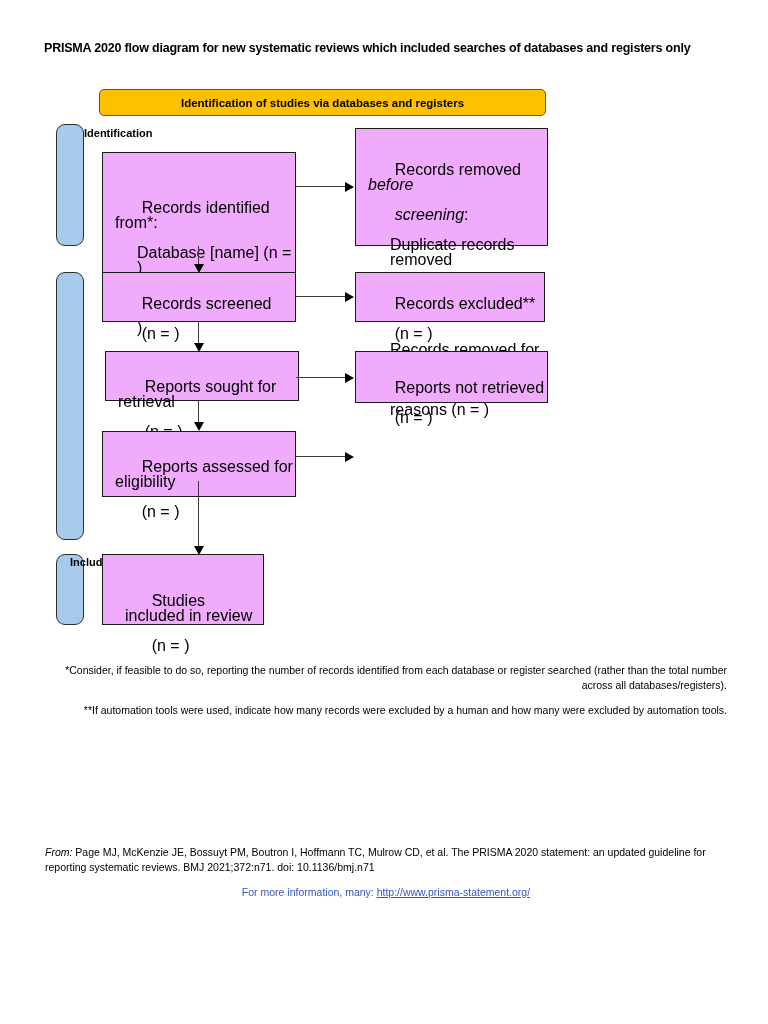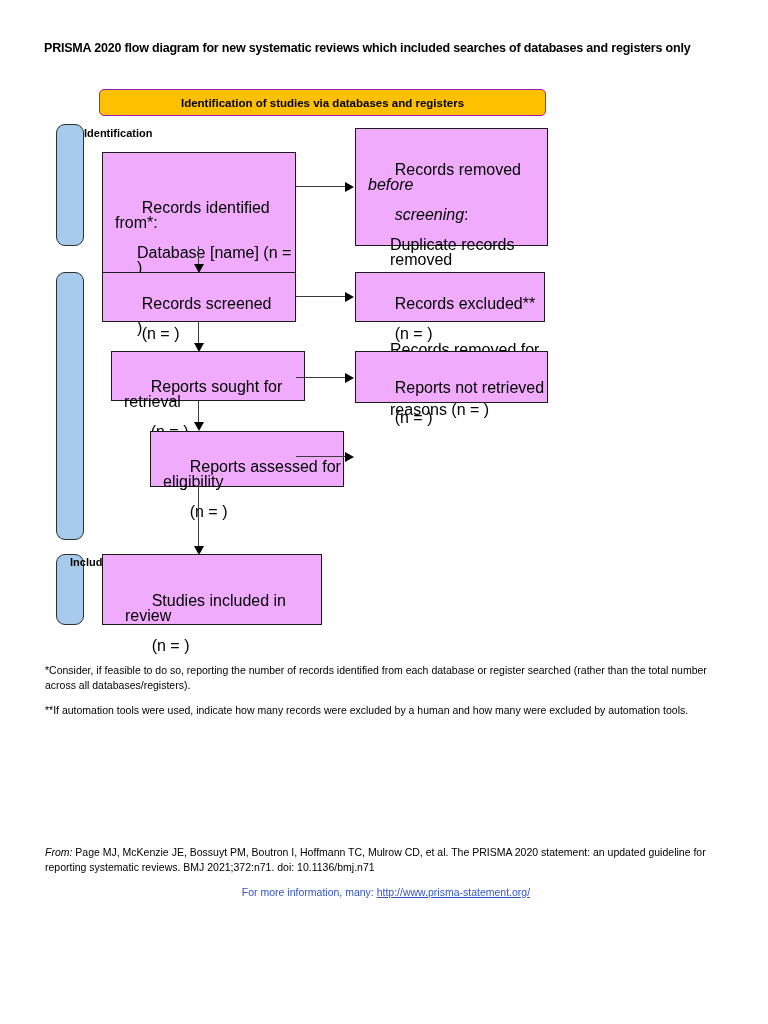--- a/index.html
+++ b/index.html
@@ -96,27 +96,27 @@
     white-space: pre-wrap;
   }
 
   
   .box-records-identified { left: 102px; top: 124px; width: 194px; height: 122px; margin-top: 28px; }
   .box-records-identified .txt { top: 32px; }
 
   .box-records-screened   { left: 102px; top: 272px; width: 194px; height: 50px; }
   .box-records-screened .txt { top: 8px; }
 
-  .box-reports-sought     { left: 111px; top: 351px; width: 194px; height: 50px; }
+  .box-reports-sought     { left: 105px; top: 351px; width: 194px; height: 50px; }
   .box-reports-sought .txt { top: 12px; }
 
-  .box-reports-assessed   { left: 102px; top: 431px; width: 194px; height: 56px; margin-left: 48px; }
+  .box-reports-assessed   { left: 102px; top: 431px; width: 194px; height: 66px; }
   .box-reports-assessed .txt { top: 12px; }
 
-  .box-studies-included   { left: 102px; top: 554px; width: 220px; height: 71px; }
+  .box-studies-included   { left: 102px; top: 554px; width: 162px; height: 71px; }
   .box-studies-included .txt { top: 23px; left: 22px; }
 
   
   .box-records-removed    { left: 355px; top: 128px; width: 193px; height: 118px; }
   .box-records-removed .txt { top: 18px; }
 
   .box-records-excluded   { left: 355px; top: 272px; width: 190px; height: 50px; }
   .box-records-excluded .txt { top: 8px; }
 
   .box-reports-notret     { left: 355px; top: 351px; width: 193px; height: 52px; }
@@ -176,21 +176,21 @@
 
   
   .footnotes {
     position: absolute;
     left: 45px;
     top: 663px;
     width: 682px;
     font-size: 10.5px;
     line-height: 14.5px;
   }
-  .footnotes p { margin: 0 0 11px 0; }
+  .footnotes p { margin: 0 0 11px 0; text-align: right; }
 
   
   .citation {
     position: absolute;
     left: 45px;
     top: 845px;
     width: 682px;
     font-size: 10.5px;
     line-height: 14.5px;
   }

